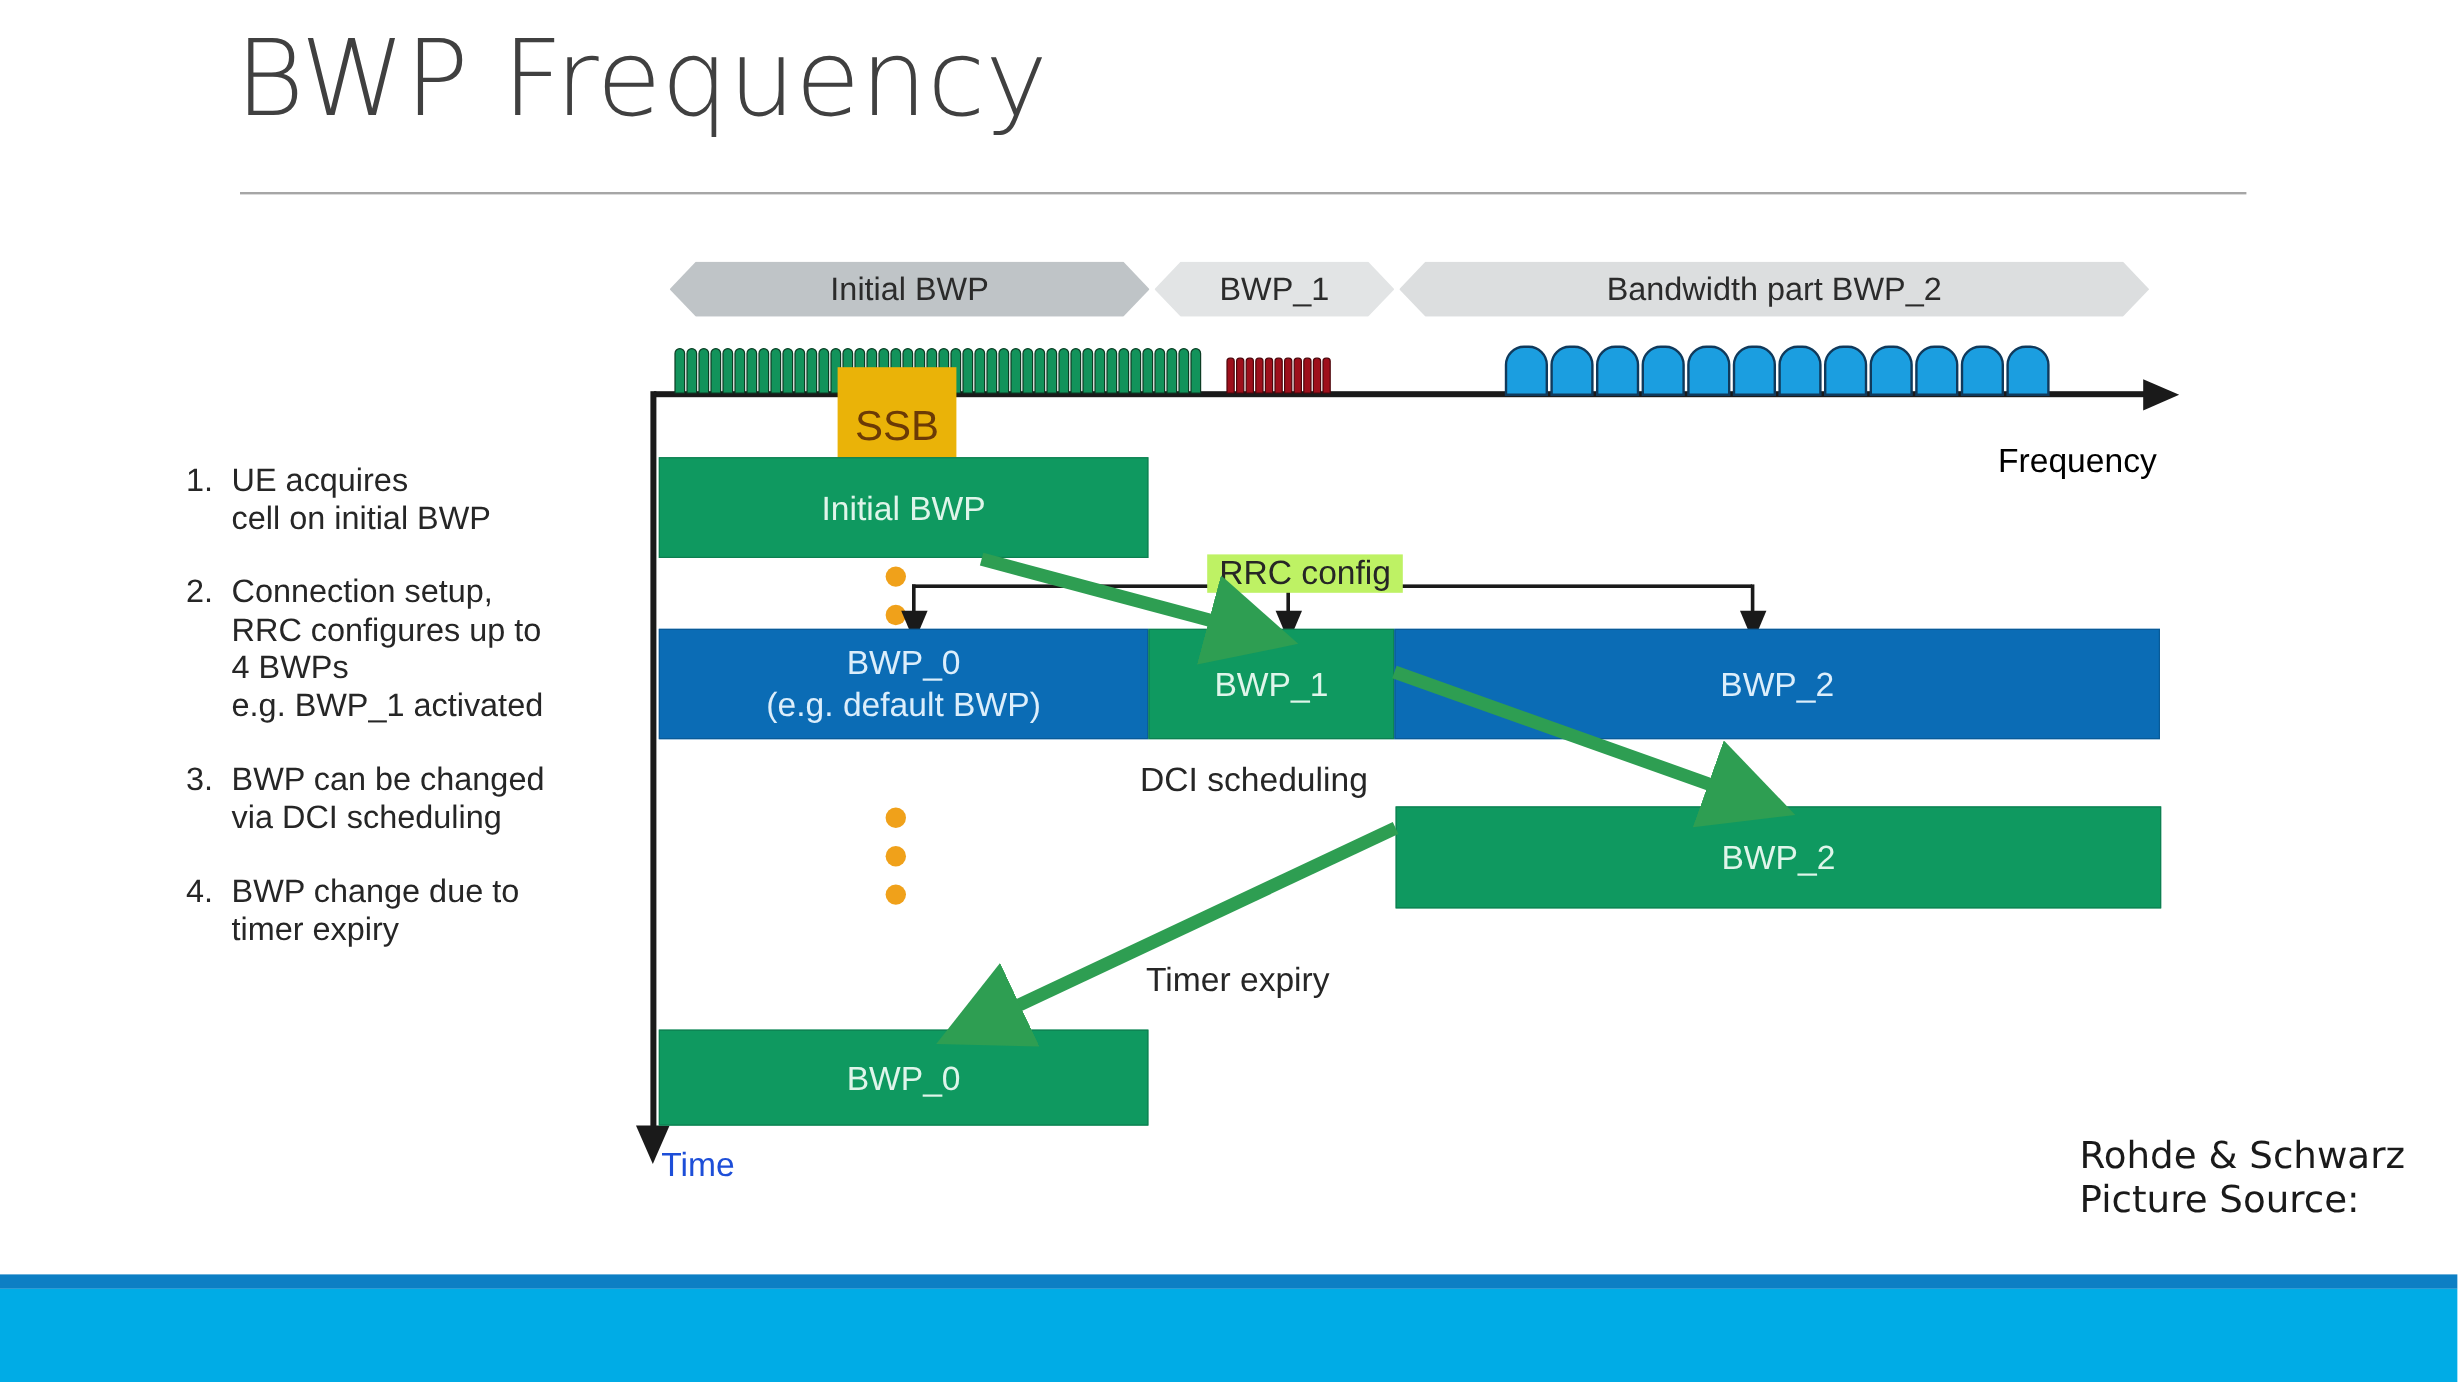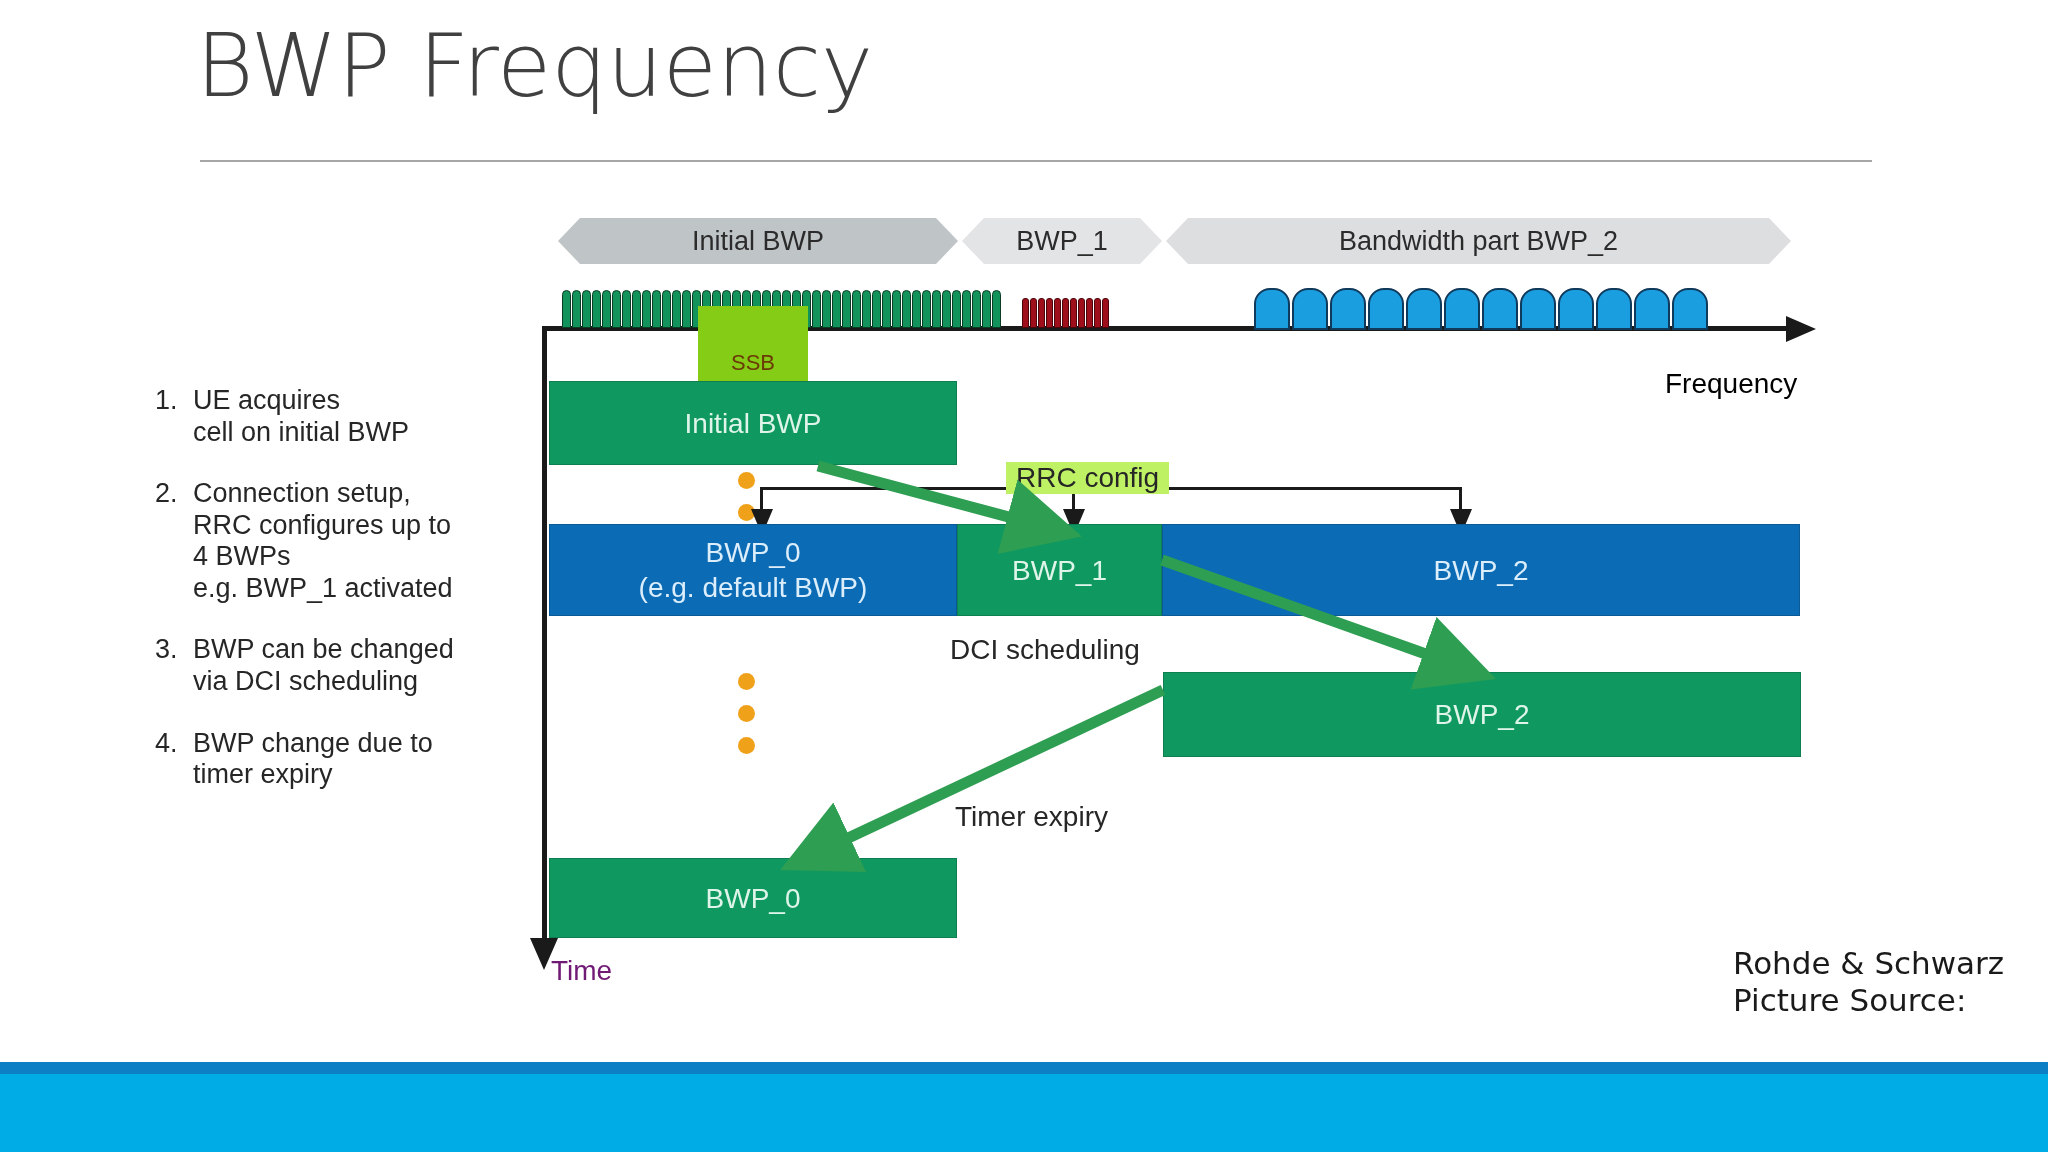--- a/index.html
+++ b/index.html
@@ -126,21 +126,21 @@
     width: 0; height: 0;
     border-left: 14px solid transparent;
     border-right: 14px solid transparent;
     border-top: 32px solid #1a1a1a;
   }
   #time-label {
     position: absolute;
     left: 551px;
     top: 955px;
     font-size: 28px;
-    color: #701a75;
+    color: #1d4ed8;
     font-family: "Liberation Sans", sans-serif;
   }
 
   
   .rb-group { position: absolute; display: flex; align-items: flex-end; }
   .rb-narrow {
     width: 9px;
     height: 38px;
     background: #12935b;
     border: 1.5px solid #0c3d24;
@@ -165,29 +165,29 @@
     border-radius: 16px 16px 0 0;
     box-sizing: border-box;
     margin-right: 2px;
   }
 
   
   #ssb-box {
     position: absolute;
     left: 698px;
     top: 306px;
-    width: 110px;
+    width: 99px;
     height: 78px;
-    background: #84cc16;
+    background: #eab308;
     display: flex;
     align-items: flex-end;
     justify-content: center;
     padding-bottom: 8px;
     box-sizing: border-box;
-    font-size: 22px;
+    font-size: 35px;
     color: #6b3a06;
     font-family: "Liberation Sans", sans-serif;
   }
 
   
   .tl-box {
     position: absolute;
     box-sizing: border-box;
     display: flex;
     flex-direction: column;

